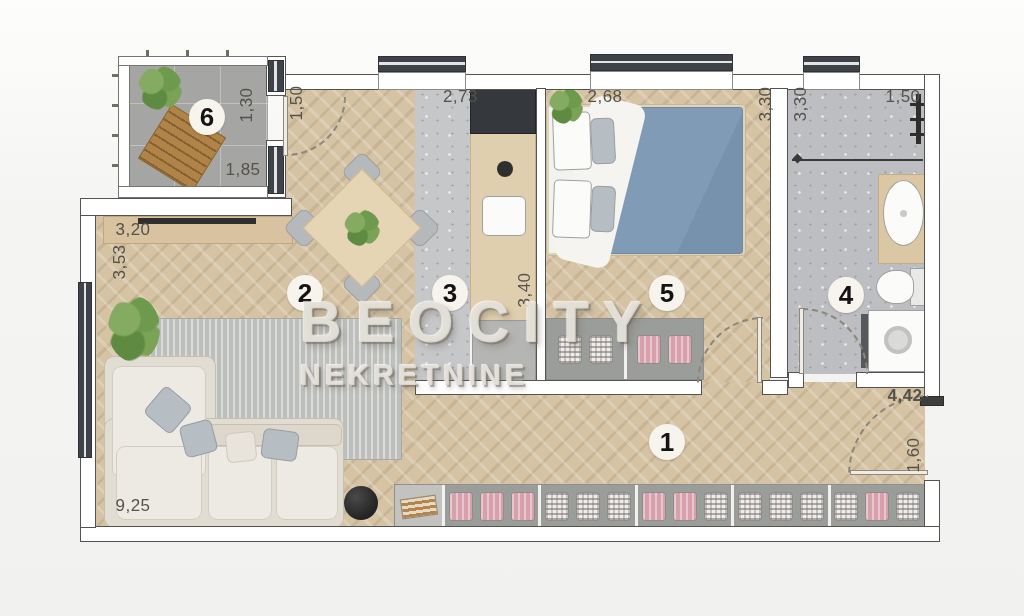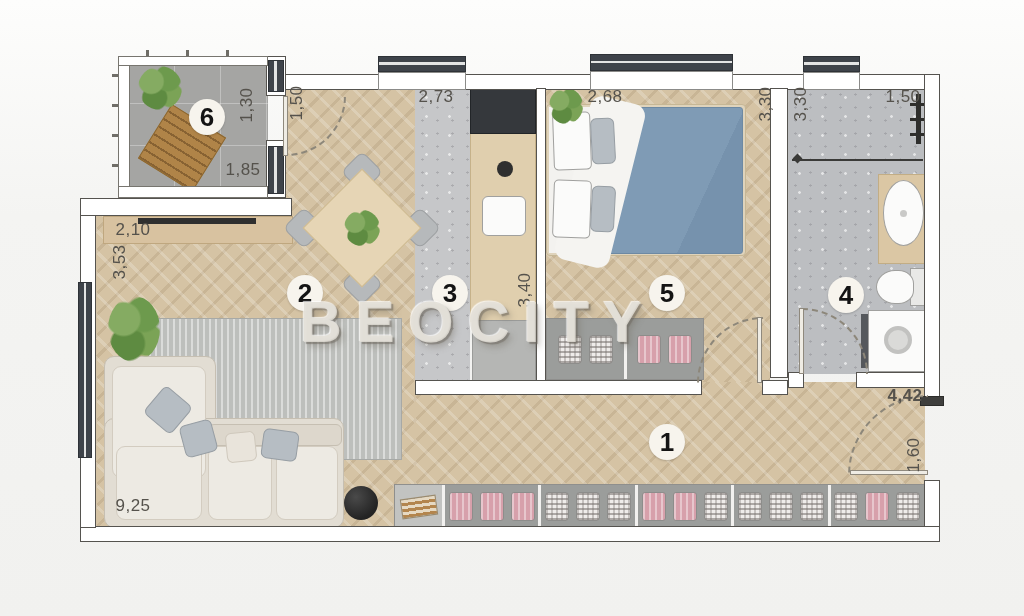--- a/index.html
+++ b/index.html
@@ -239,36 +239,37 @@
   <div class="abs arc nw" style="left:697px;top:317px;width:66px;height:66px;"></div>
   <div class="abs leaf" style="left:757px;top:317px;width:5px;height:66px;"></div>
   <div class="abs arc ne" style="left:802px;top:308px;width:66px;height:66px;"></div>
   <div class="abs leaf" style="left:799px;top:308px;width:5px;height:66px;"></div>
   <div class="abs arc nw" style="left:848px;top:395px;width:80px;height:80px;"></div>
   <div class="abs leaf" style="left:850px;top:470px;width:78px;height:5px;"></div>
 
   <div class="dim v" style="left:222px;top:96px;">1,30</div>
   <div class="dim" style="left:218px;top:161px;">1,85</div>
   <div class="dim v" style="left:272px;top:94px;">1,50</div>
-  <div class="dim" style="left:108px;top:221px;">2,10</div>
+  <div class="dim" style="left:108px;top:221px;">3,20</div>
   <div class="dim v" style="left:95px;top:253px;">3,53</div>
-  <div class="dim" style="left:411px;top:88px;">2,73</div>
+  <div class="dim" style="left:428px;top:88px;text-align:right;">2,73</div>
   <div class="dim v" style="left:500px;top:281px;">3,40</div>
   <div class="dim" style="left:580px;top:88px;">2,68</div>
   <div class="dim v" style="left:741px;top:95px;">3,30</div>
   <div class="dim v" style="left:776px;top:95px;">3,30</div>
   <div class="dim" style="left:878px;top:88px;">1,50</div>
   <div class="dim" style="left:880px;top:387px;font-weight:bold;">4,42</div>
   <div class="dim v" style="left:889px;top:446px;">1,60</div>
   <div class="dim" style="left:108px;top:497px;">9,25</div>
 
   <div class="circle" style="left:649px;top:424px;">1</div>
   <div class="circle" style="left:287px;top:275px;">2</div>
   <div class="circle" style="left:432px;top:275px;">3</div>
   <div class="circle" style="left:828px;top:277px;">4</div>
   <div class="circle" style="left:649px;top:275px;">5</div>
   <div class="circle" style="left:189px;top:99px;">6</div>
 
   <div class="watermark">
     <div class="wm1">BEOCITY</div>
+    <div class="wm2">NEKRETNINE</div>
   </div>
 
 </div>
 
 </body></html>

